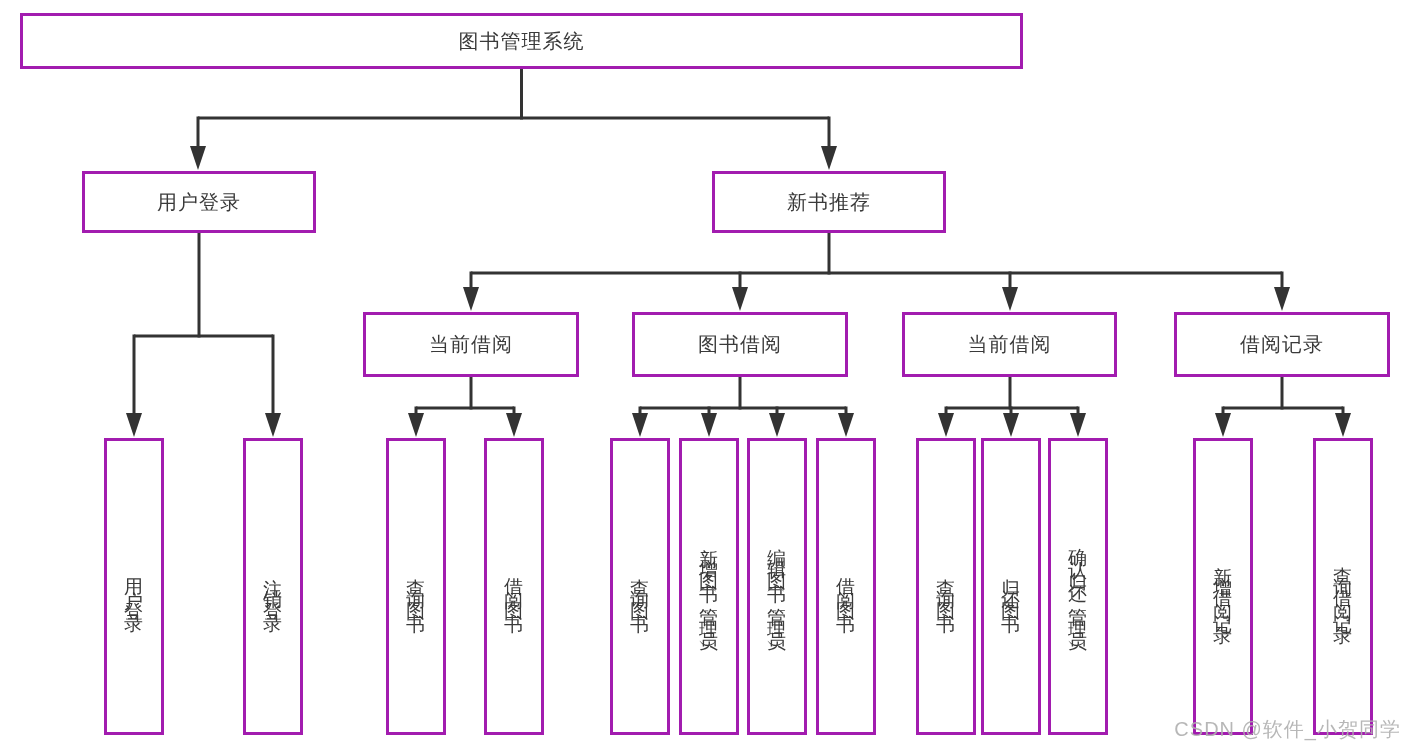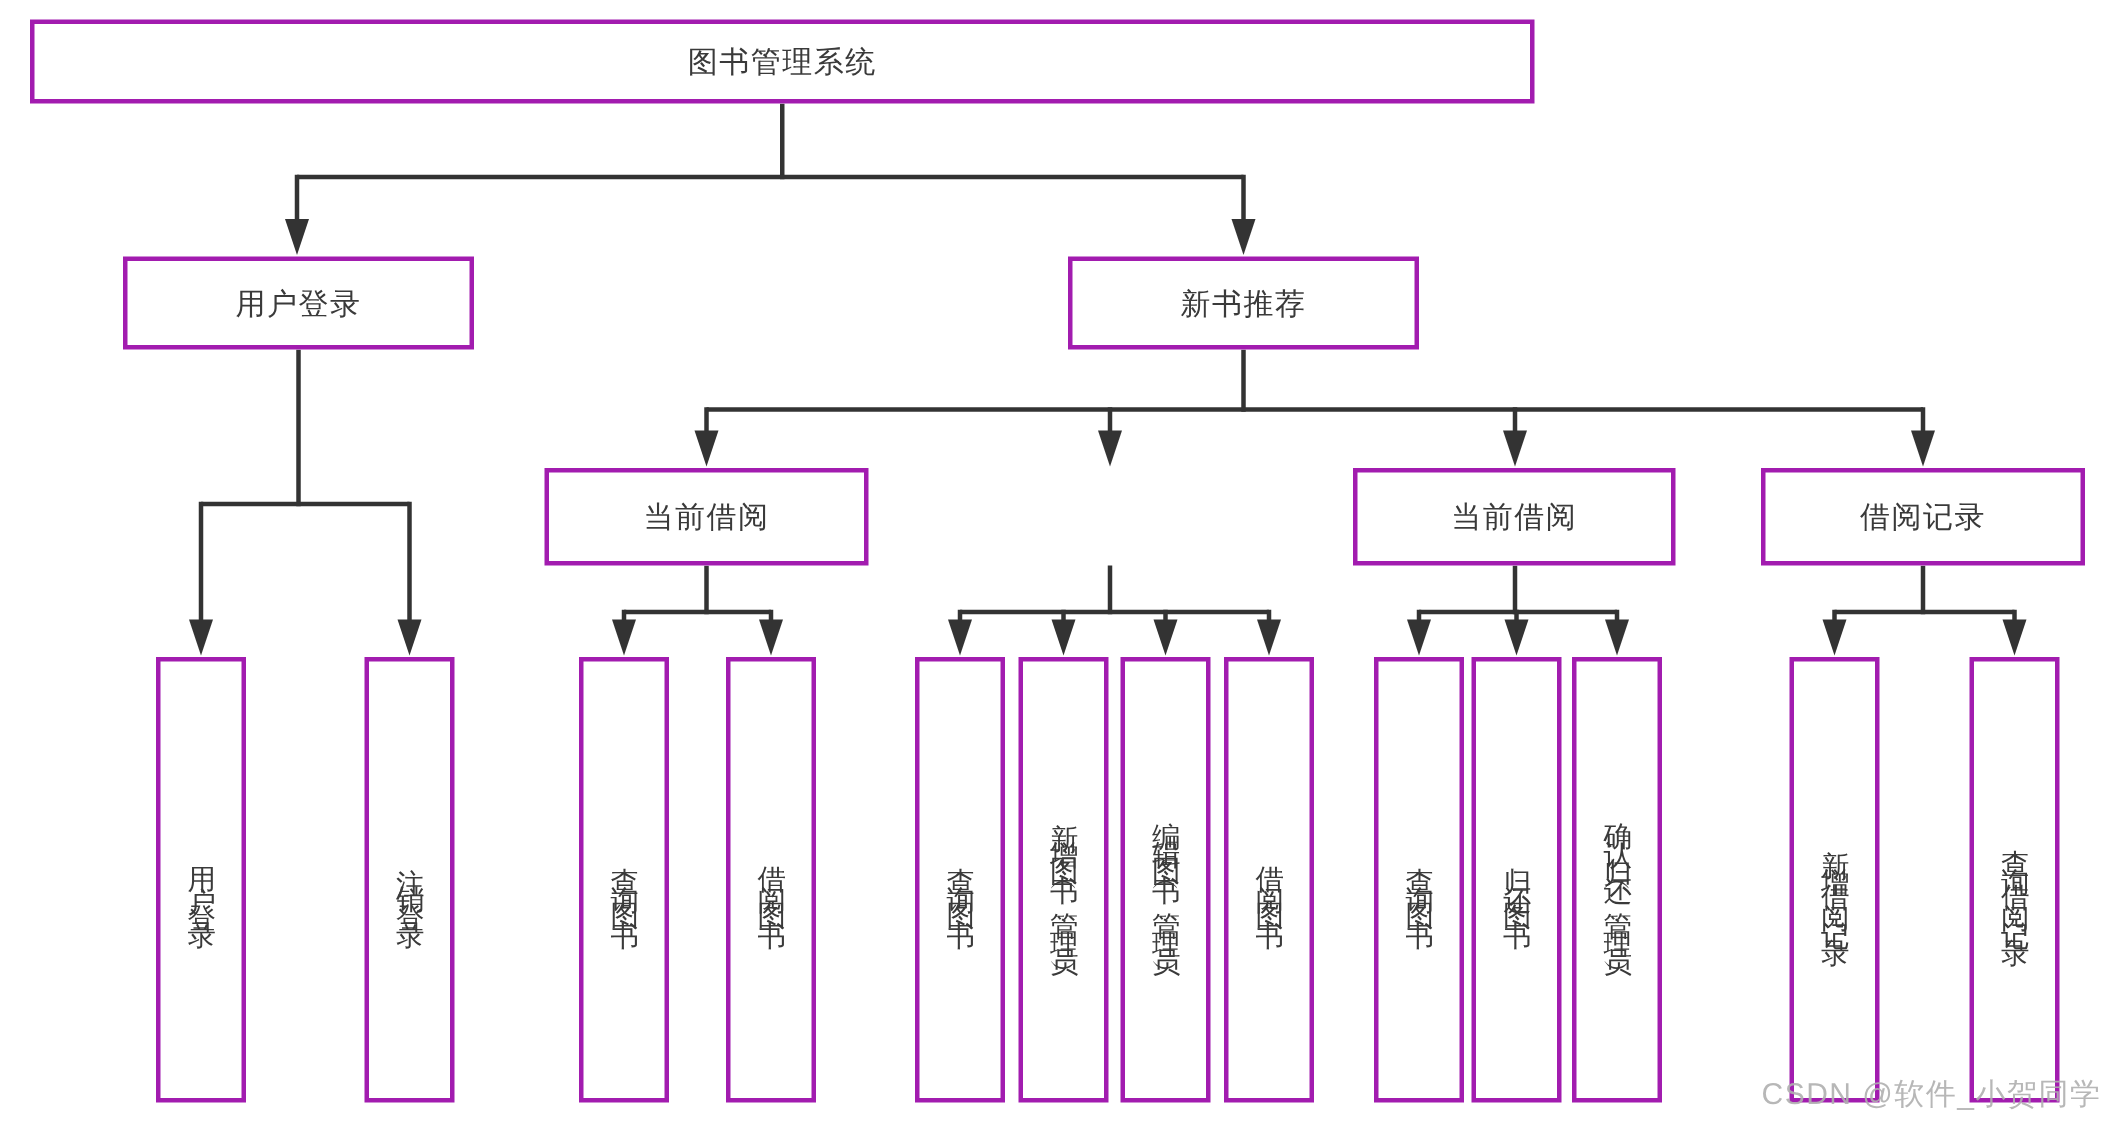--- a/index.html
+++ b/index.html
@@ -158,20 +158,23 @@
   <div class="node h-node box-login">
     <span>用户登录</span>
   </div>
   <div class="node h-node box-mgmt">
     <span>新书推荐</span>
   </div>
 
   <div class="node h-node box-nb">
     <span>当前借阅</span>
   </div>
+  <div class="node h-node box-bw">
+    <span>图书借阅</span>
+  </div>
   <div class="node h-node box-his">
     <span>借阅记录</span>
   </div>
   <div class="node h-node box-cur">
     <span>当前借阅</span>
   </div>
 
   <div class="node v-node leaf leaf-1">
     <span class="vtext">用户登录</span>
   </div>

